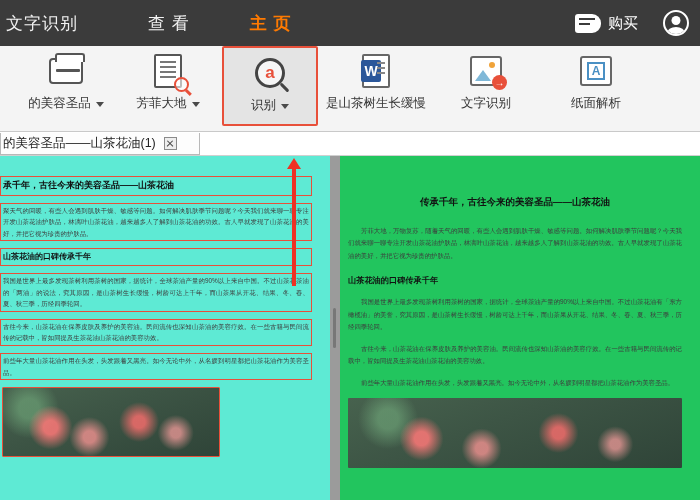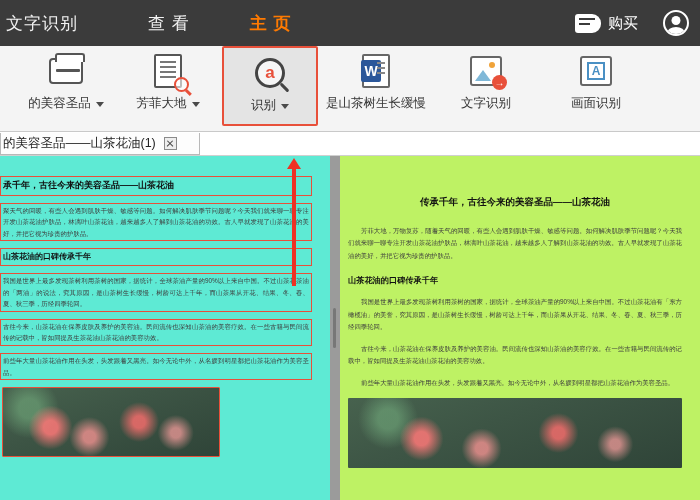--- a/index.html
+++ b/index.html
@@ -388,21 +388,21 @@
   }
   .divider::after {
     content: "";
     position: absolute;
     left: 3px; top: 50%;
     transform: translateY(-50%);
     width: 3px; height: 40px;
     background: #777;
     border-radius: 2px;
   }
-  .pane-right { flex: 1; background: #bef264; }
+  .pane-right { flex: 1; background: #22c55e; }
 
   .doc {
     position: absolute;
     top: 0; left: 0; right: 0; bottom: 0;
     padding: 20px 18px 0 8px;
     font-size: 6.5px;
     line-height: 1.75;
     color: #3a3a3a;
     overflow: hidden;
   }
@@ -591,21 +591,21 @@
     </div>
 
     <div class="rb-item wide">
       <span class="rb-icon">
         <span class="ico-screen">
             <span class="inner"></span>
             <span class="a">A</span>
           </span>
       </span>
       <span class="rb-label">
-        <span>画面识别</span>
+        <span>纸面解析</span>
       </span>
     </div>
   </div>
 
   <div class="filestrip">
     <div class="filetab">
       <span>的美容圣品——山茶花油(1)</span>
       <span class="closebox"></span>
     </div>
   </div>

